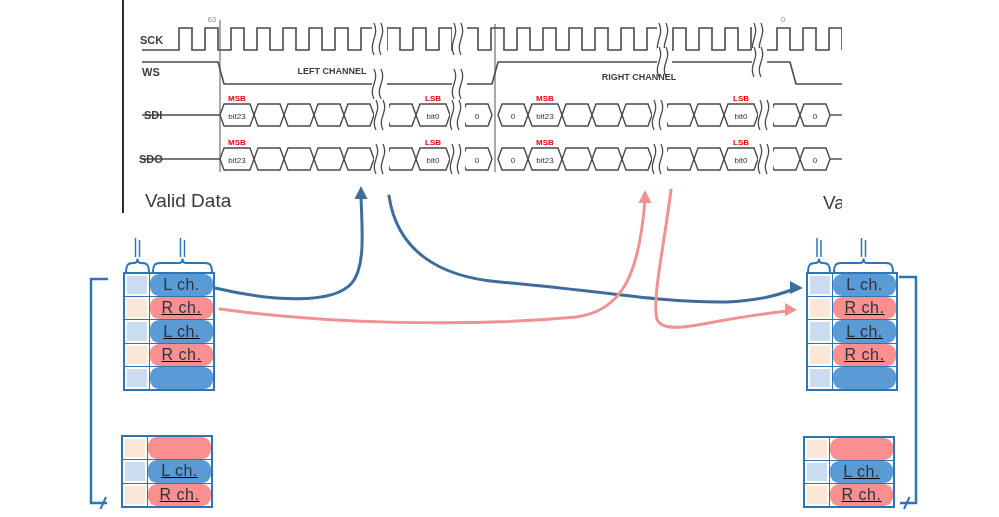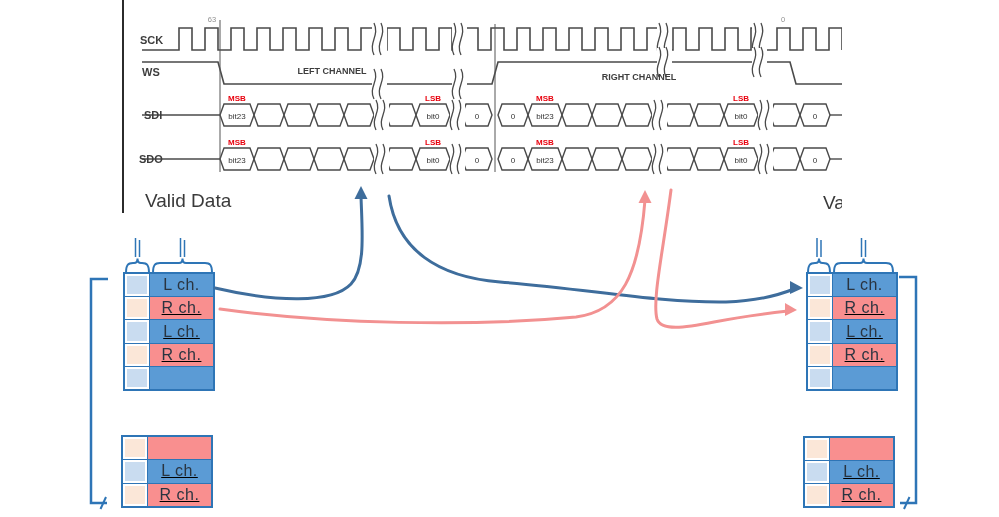--- a/index.html
+++ b/index.html
@@ -16,21 +16,21 @@
           flex-direction:column;box-sizing:border-box;z-index:3;}
   #buf-lt{left:123px;top:272px;width:92px;height:119px;}
   #buf-lb{left:121px;top:435px;width:92px;height:73px;}
   #buf-rt{left:806px;top:272px;width:92px;height:119px;}
   #buf-rb{left:803px;top:436px;width:92px;height:72px;}
   .brow{flex:1;display:flex;min-height:0;}
   .brow + .brow{border-top:1px solid #2E75B6;text-decoration:underline;}
   .tagwrap{width:25px;border-right:1px solid #2E75B6;padding:2px;box-sizing:border-box;background:#fff;}
   .tagfill{width:100%;height:100%;}
   .labcell{flex:1;display:flex;align-items:center;justify-content:center;
-           font-size:16px;color:#2a3440;letter-spacing:.5px;}
+           font-size:16px;color:#2a3440;letter-spacing:.5px;border-radius:9px;}
 </style>
 </head>
 <body>
 
 <div id="timing">
   <svg id="tsvg" width="718" height="213" viewBox="0 0 718 213">
       <path d="M18,50 H55 V28 H68 V50 H81 V28 H94 V50 H107 V28 H120 V50 H133 V28 H146 V50 H159 V28 H172 V50 H185 V28 H198 V50 H211 V28 H224 V50 H237 V28 H250 V50 H263 V28 H276 V50 H289 V28 H302 V50 H315 V28 H328 V50 H341 V28 H354 V50 H367 V28 H380 V50 H393 V28 H406 V50 H419 V28 H432 V50 H445 V28 H458 V50 H471 V28 H484 V50 H497 V28 H510 V50 H523 V28 H536 V50 H549 V28 H562 V50 H575 V28 H588 V50 H601 V28 H614 V50 H627 V28 H640 V50 H653 V28 H666 V50 H679 V28 H692 V50 H705 V28 H718 V50 H718" fill="none" stroke="#4A4A4A" stroke-width="1.6"></path>
       <path d="M18,62 H94 L100,84 H368 L374,62 H666 L672,84 H718" fill="none" stroke="#4A4A4A" stroke-width="1.6"></path>
       <g>
         <line x1="18" y1="115" x2="96" y2="115" stroke="#4A4A4A" stroke-width="1.4"></line>

